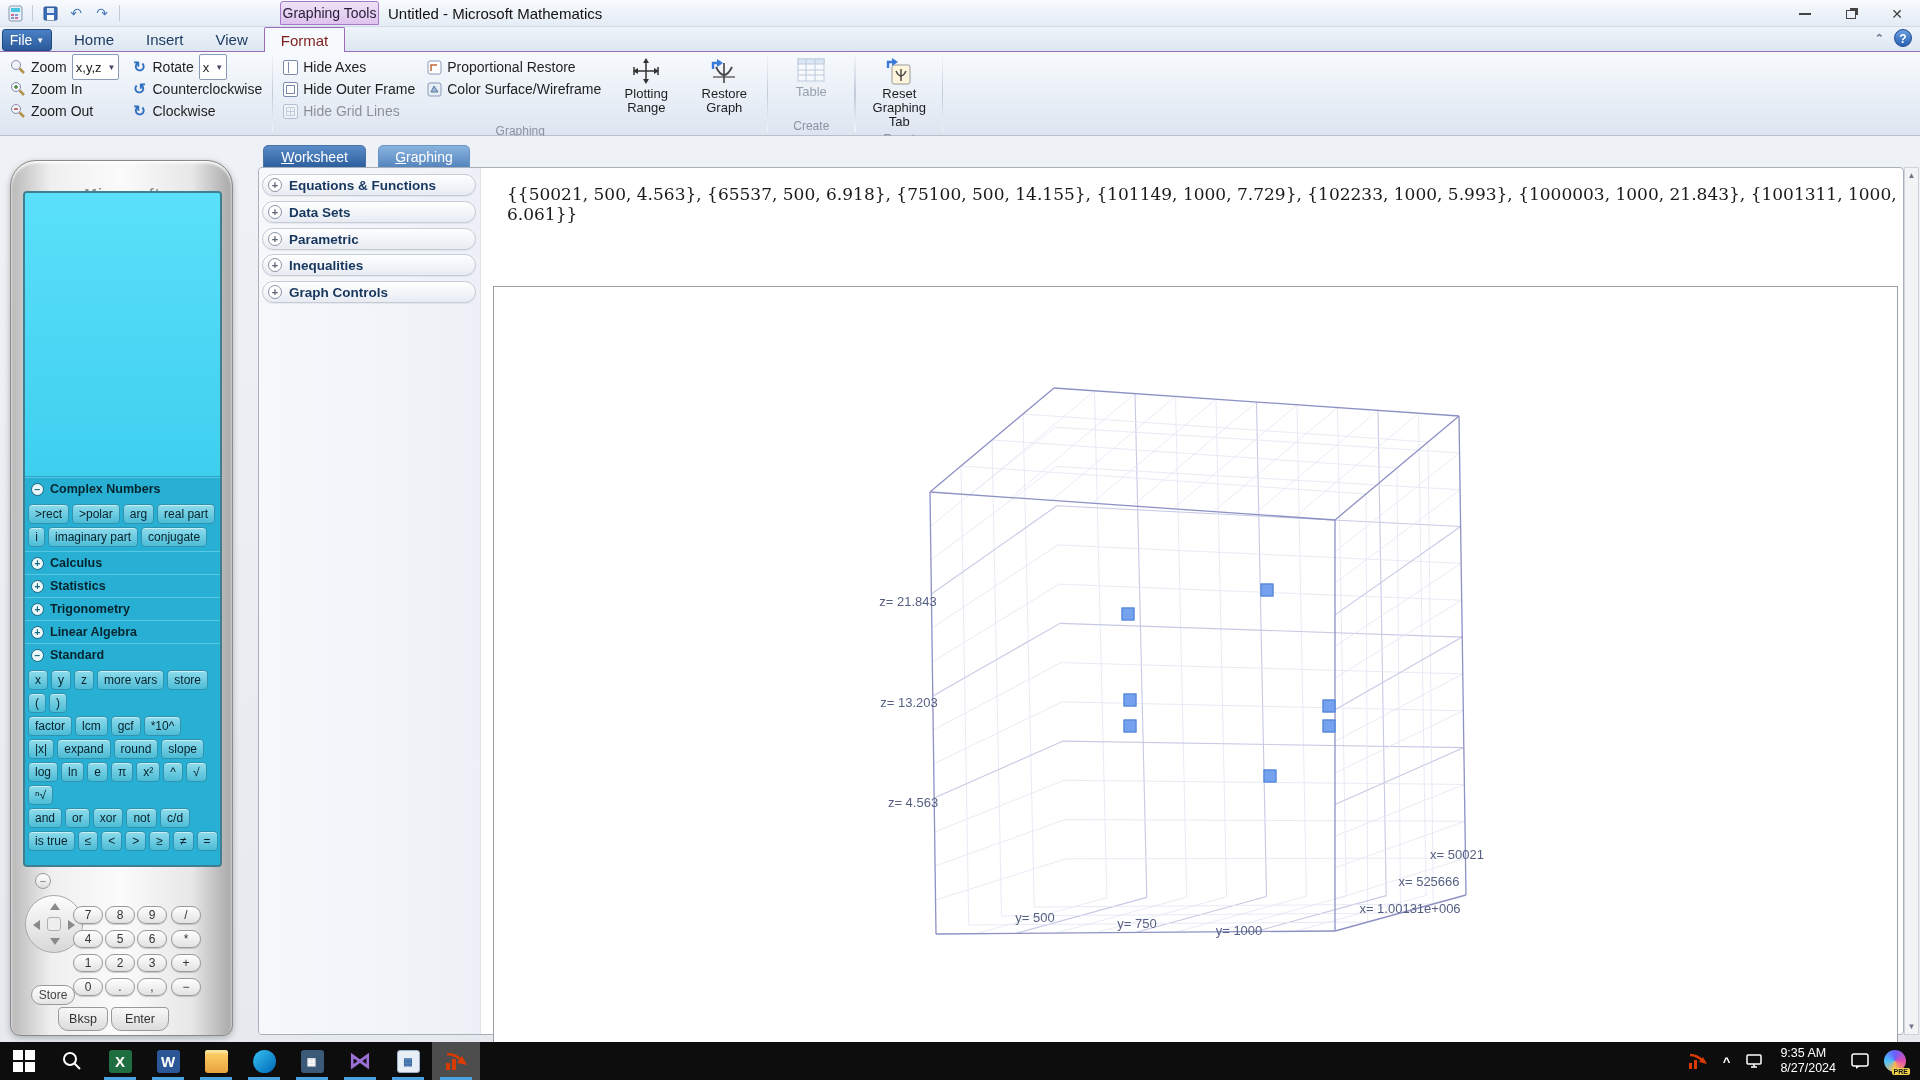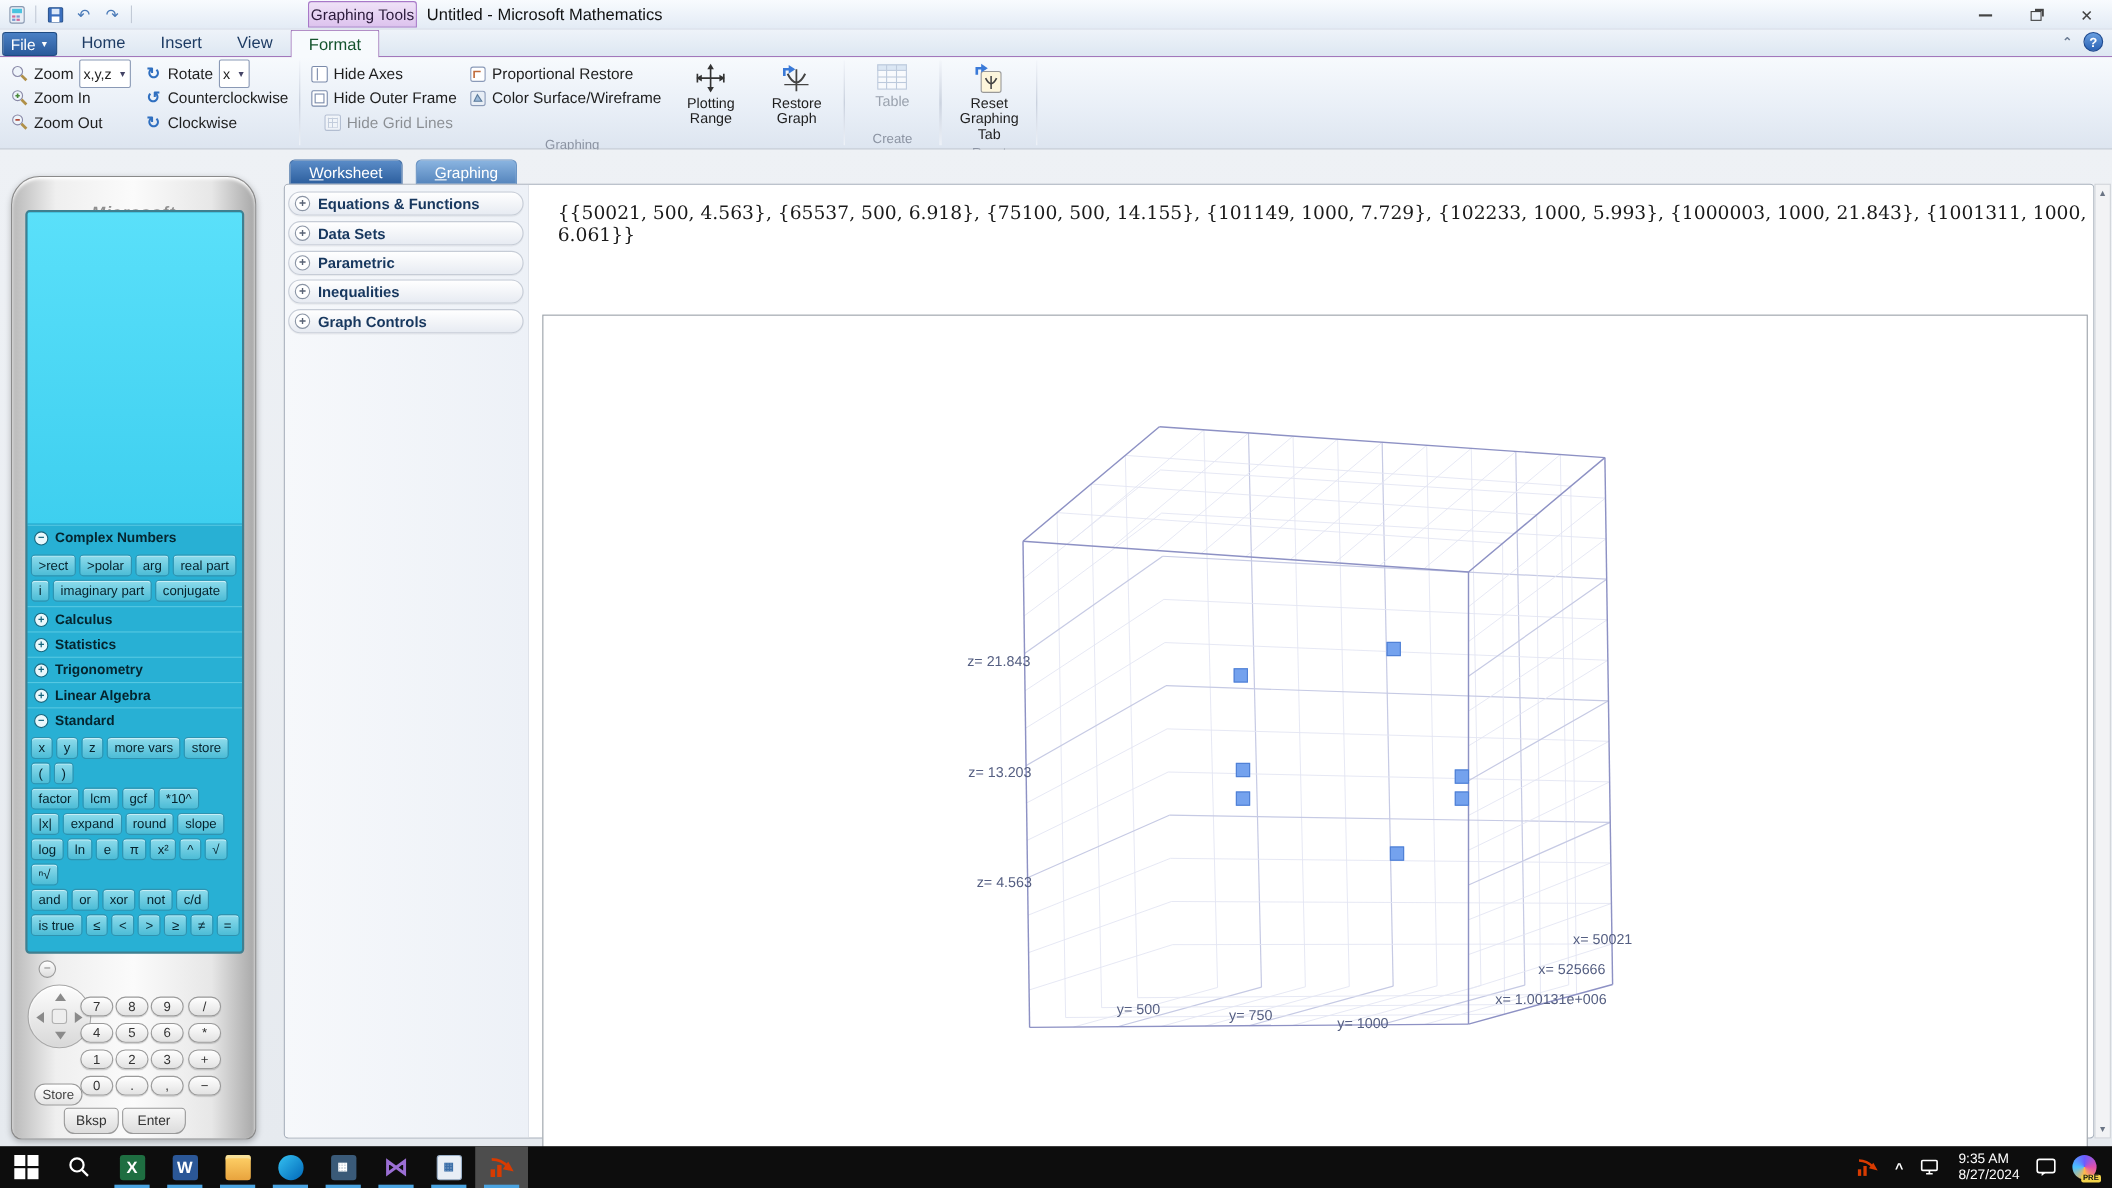--- a/index.html
+++ b/index.html
@@ -23,38 +23,38 @@
 
   
   .tabrow { position:absolute; left:0; top:27px; width:1920px; height:25px;
     background:linear-gradient(#eef3f9,#dde7f2); border-bottom:1px solid #9b6bb5; }
   .file-btn { position:absolute; left:2px; top:2px; width:50px; height:22px; border-radius:3px;
     background:linear-gradient(#4a80c4,#2a5a9b); border:1px solid #1e4a80; color:#fff; font-size:14px;
     display:flex; align-items:center; justify-content:center; gap:4px; }
   .file-btn .caret { font-size:8px; }
   .rtabs { position:absolute; left:58px; top:0; height:25px; display:flex; }
   .rtab { padding:0 16px; height:25px; line-height:25px; font-size:15px; color:#1e3c64; }
-  .rtab.active { background:#f7fafd; border:1px solid #9b6bb5; border-bottom:none; color:#14532d;
+  .rtab.active { background:#f7fafd; border:1px solid #9b6bb5; border-bottom:none; color:#7f1d1d;
     margin-bottom:-1px; height:26px; border-radius:2px 2px 0 0; }
   .ribbon-corner { position:absolute; right:8px; top:29px; display:flex; gap:10px; align-items:center; z-index:5; }
   .chev-up { color:#6a7a92; font-size:11px; font-weight:bold; }
   .help-btn { width:18px; height:18px; border-radius:50%; background:linear-gradient(#6aa0e0,#2a62b4);
     color:#fff; font-size:12px; font-weight:bold; text-align:center; line-height:18px; border:1px solid #1e4a90; }
 
   
   .ribbon { position:absolute; left:0; top:52px; width:1920px; height:84px;
     background:linear-gradient(#f7fafd,#e9eff7 55%,#dde5f0); border-bottom:1px solid #b8c0cc;
     display:flex; align-items:stretch; }
   .rgroup { display:flex; flex-direction:column; padding:2px 4px 0 4px; }
   .rgroup-body { flex:1; display:flex; align-items:flex-start; }
   .rgroup-label { height:16px; text-align:center; font-size:12px; color:#8b93a2; }
   .rsep { width:1px; margin:3px 0; background:linear-gradient(#f2f5fa,#c2cad8,#f2f5fa); }
   .rcol { display:flex; flex-direction:column; padding:2px 6px; }
   .rrow { height:22px; display:flex; align-items:center; gap:5px; font-size:14px; color:#1e1e1e; white-space:nowrap; }
-  .rrow.disabled { opacity:.45;margin-left:12px; }
+  .rrow.disabled { opacity:.45; }
   .dd { height:18px; background:#fff; border:1px solid #8a99b5; border-radius:2px; font-size:13px;
     display:flex; align-items:center; padding:12px 3px; gap:6px; color:#222; }
   .dd .caret { font-size:8px; color:#446; }
   .chk-ic { width:15px; height:15px; border:1px solid #7a8aaa; background:#fff; position:relative; border-radius:2px;}
   .chk-ic i { position:absolute; left:4px; top:1px; bottom:1px; width:1px; background:#7a8aaa; }
   .chk-ic.frame i { left:2px; right:2px; top:2px; bottom:2px; width:auto; background:none; border:1px solid #7a8aaa; }
   .chk-ic.grid i { left:2px; right:2px; top:2px; bottom:2px; width:auto; background:
     repeating-linear-gradient(90deg,#9aa8c0 0 1px,transparent 1px 4px),
     repeating-linear-gradient(0deg,#9aa8c0 0 1px,transparent 1px 4px); }
   .rot-ic { color:#2f6fc0; font-size:15px; font-weight:bold; width:16px; text-align:center;}

